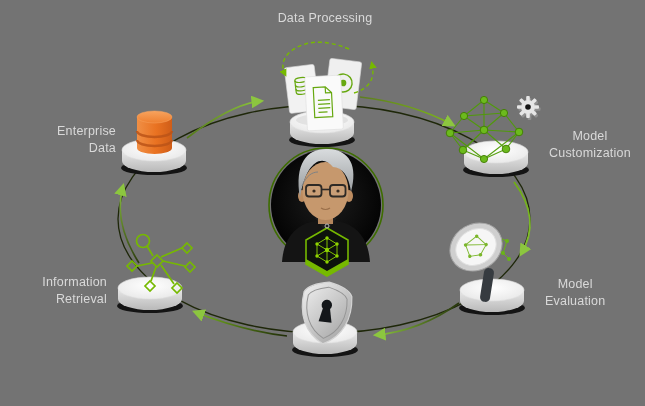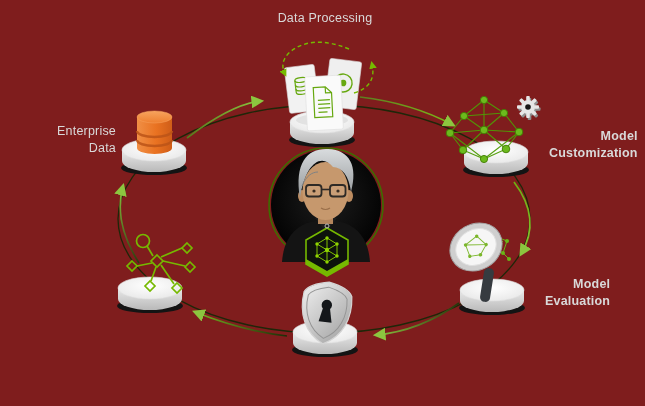--- a/index.html
+++ b/index.html
@@ -1,27 +1,27 @@
 <!DOCTYPE html>
 <html><head>
 <meta charset="utf-8">
 <style>
   html,body{margin:0;padding:0;background:#000;}
   .canvas{
-    position:relative;width:645px;height:406px;background:#7f1d1d;overflow:hidden;
+    position:relative;width:645px;height:406px;background:#737373;overflow:hidden;
     font-family:"Liberation Sans", sans-serif;
   }
   .canvas svg{position:absolute;left:0;top:0;}
   .label{
     position:absolute;color:#d9d9d9;font-size:12.5px;line-height:1.36;
     white-space:pre-line;letter-spacing:.2px;
   }
   .label.center{transform:translateX(-50%);text-align:center;}
   .label.right{transform:translateX(-100%);text-align:right;}
-  .label.left{text-align:right;font-weight:bold;}
+  .label.left{text-align:center;}
 </style>
 </head>
 <body>
 
 <div class="canvas">
 
   <svg width="645" height="406" viewBox="0 0 645 406">
     <defs>
       <radialGradient id="pedTop" cx="50%" cy="40%" r="70%">
         <stop offset="0%" stop-color="#ffffff"></stop>
@@ -331,17 +331,19 @@
 
   <div class="label center" style="left:325px;top:10px;">Data Processing</div>
 
   <div class="label left" style="left:549px;top:128px;">Model
 Customization</div>
 
   <div class="label left" style="left:545px;top:276px;">Model
 Evaluation</div>
 
 
+  <div class="label right" style="left:107px;top:274px;">Information
+Retrieval</div>
 
   <div class="label right" style="left:116px;top:123px;">Enterprise
 Data</div>
 
 </div>
 
 </body></html>

